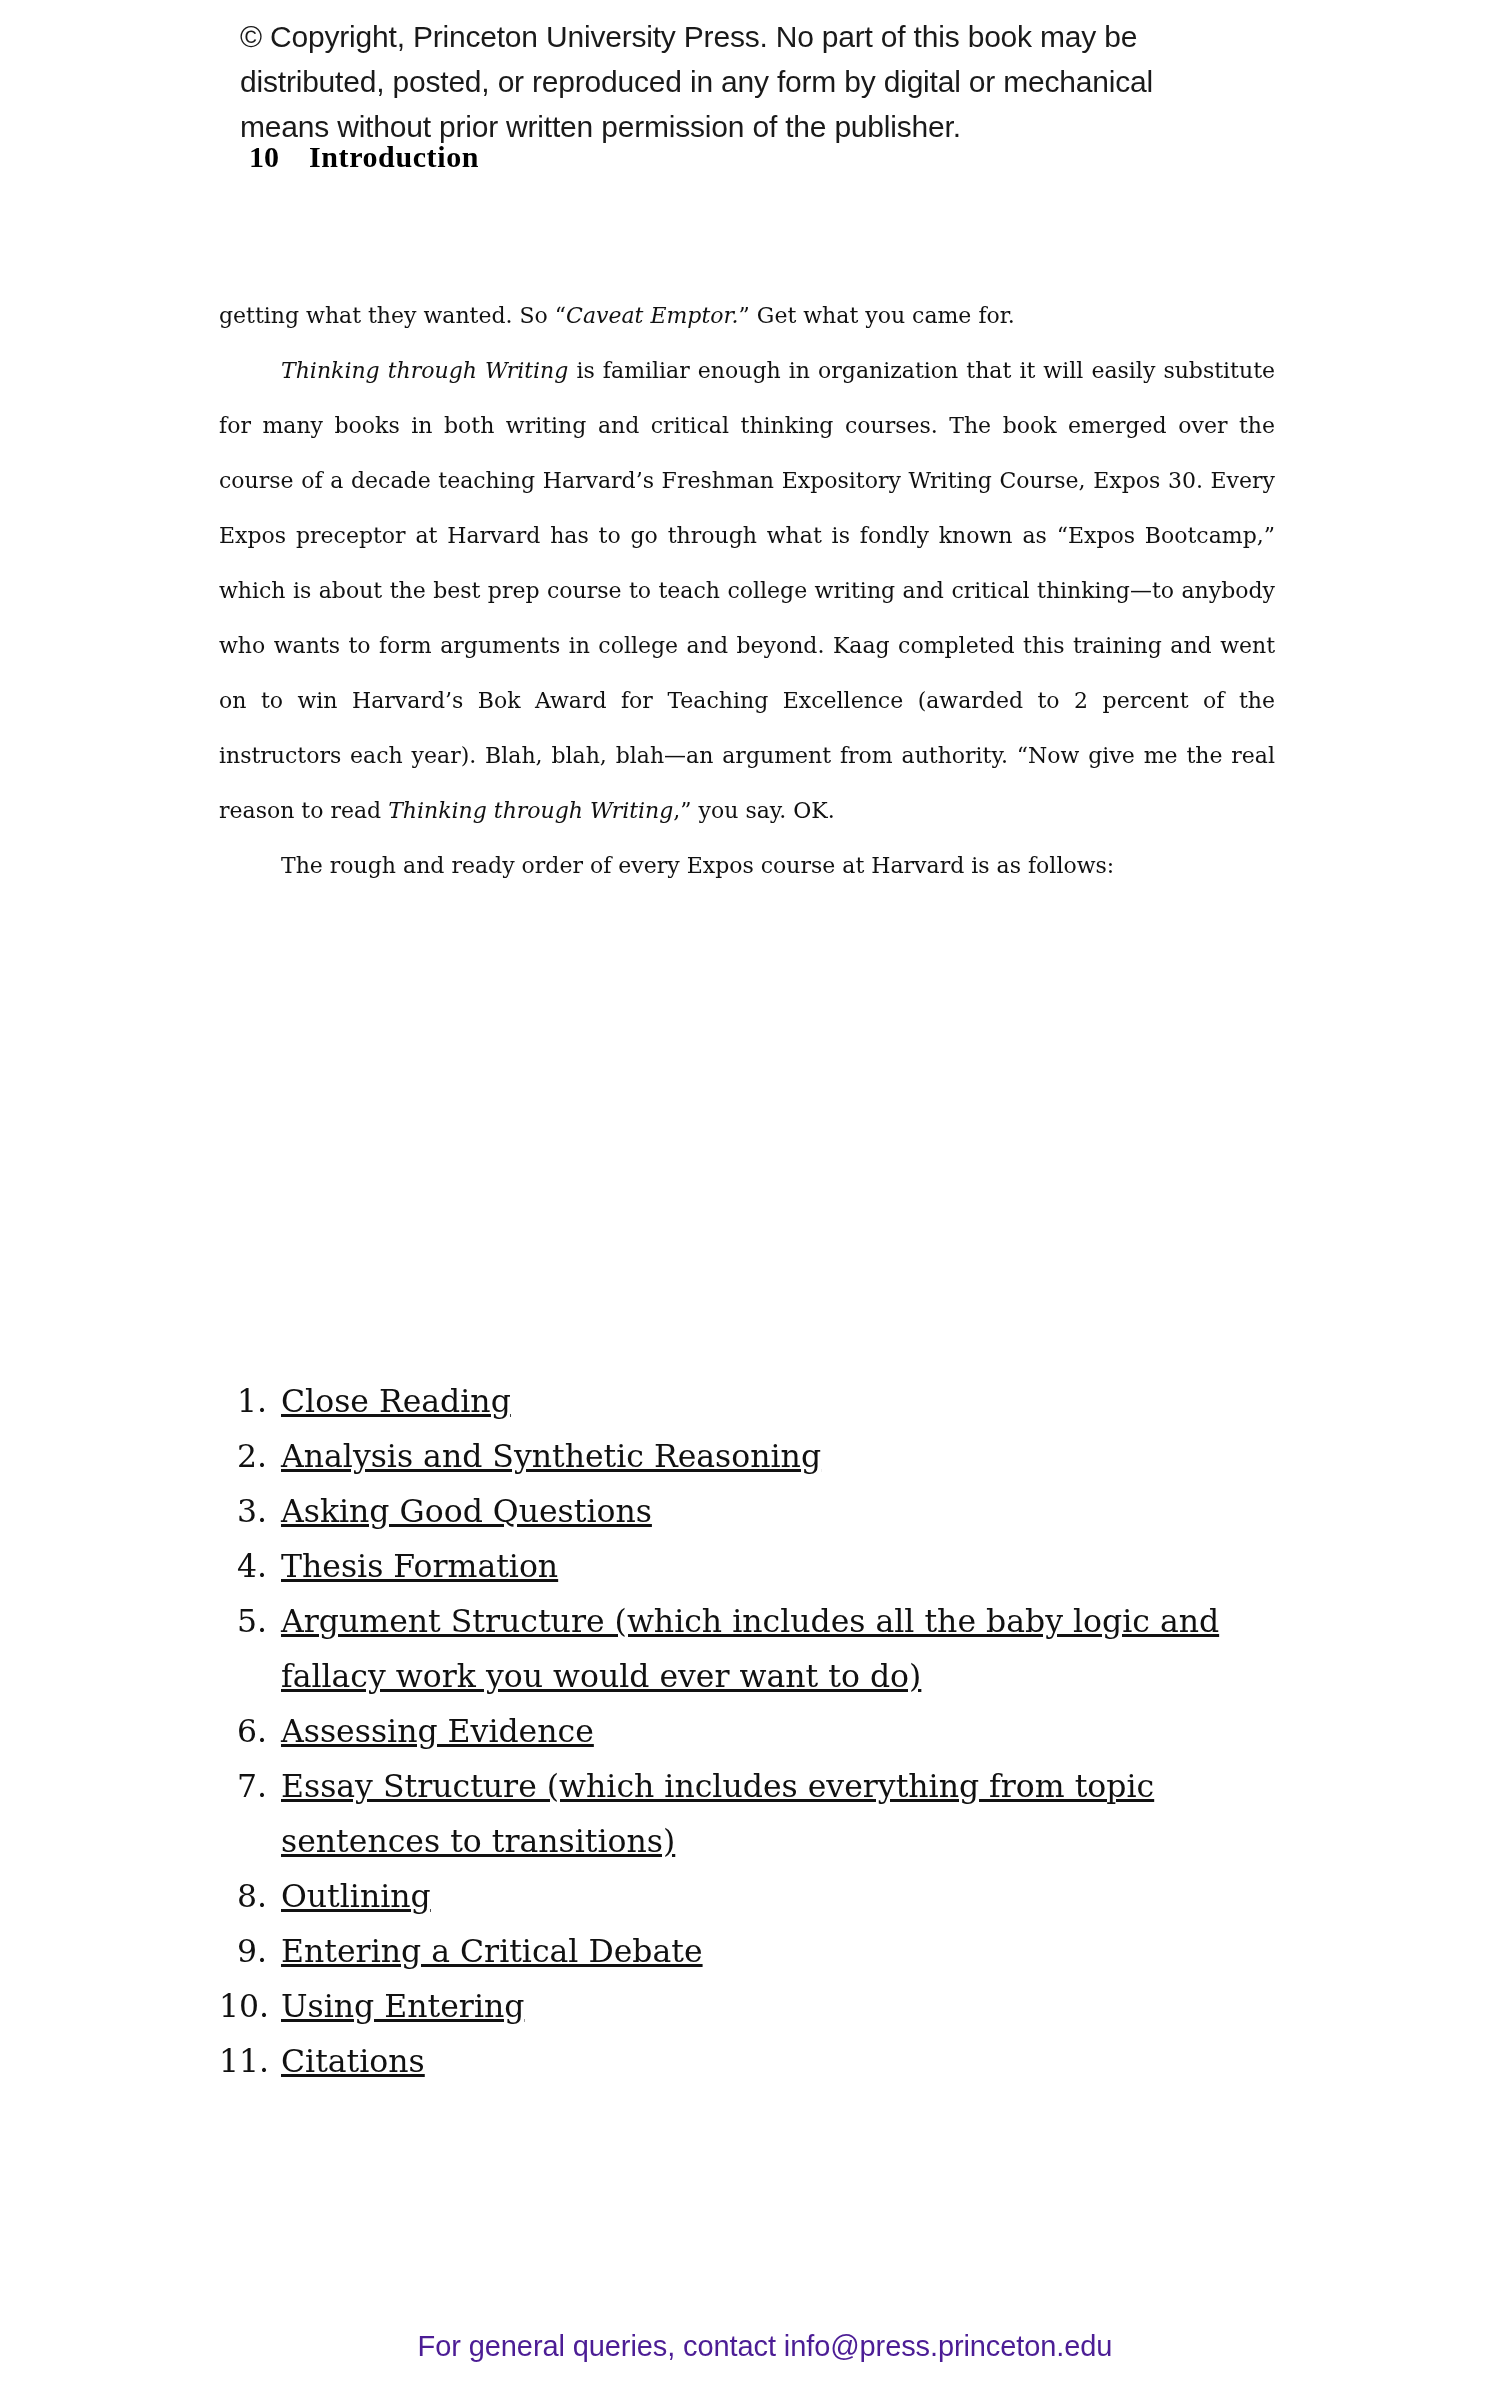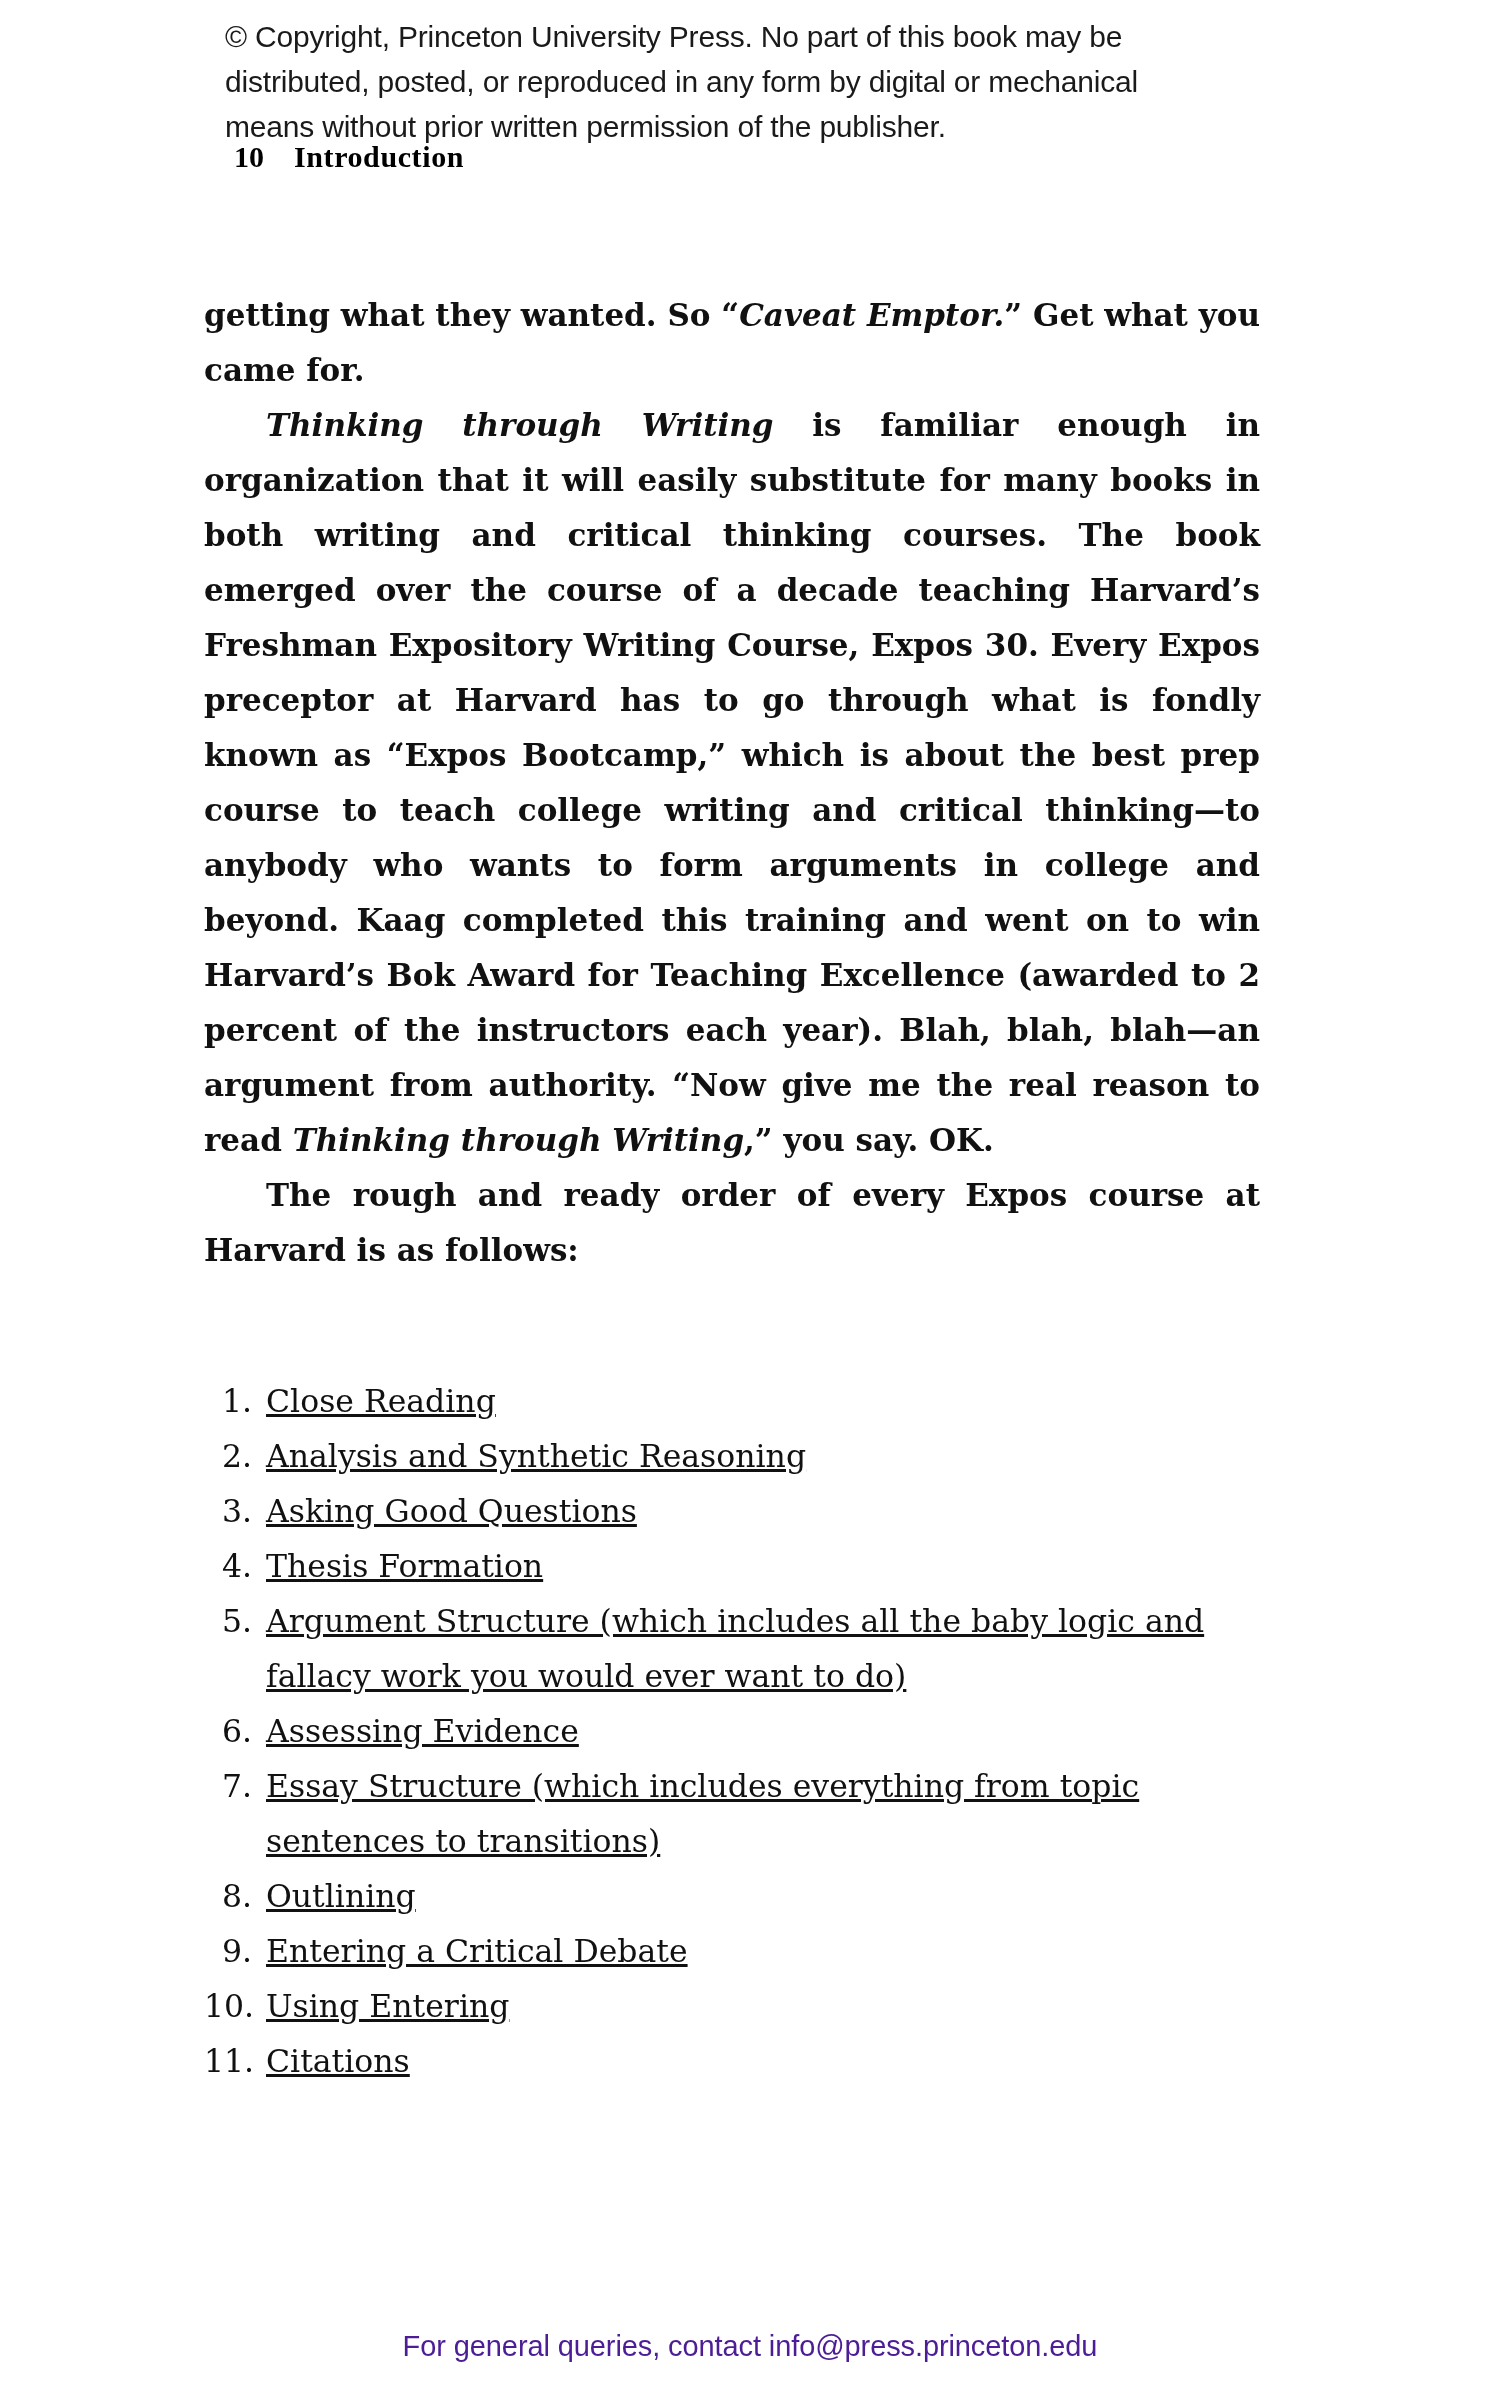--- a/index.html
+++ b/index.html
@@ -8,20 +8,21 @@
     background: #ffffff;
   }
 
   .page {
     position: relative;
     width: 1308px;
     height: 2400px;
     background: #ffffff;
     overflow: hidden;
     box-sizing: border-box;
+    margin-left: 15px;
   }
 
   
   .copyright-banner {
     position: absolute;
     left: 225px;
     top: 14px;
     width: 1065px;
     font-family: "Liberation Sans", sans-serif;
     font-size: 30px;
@@ -55,26 +56,25 @@
     letter-spacing: 0.6px;
   }
 
   
   .body-block {
     position: absolute;
     left: 204px;
     top: 288px;
     width: 1056px;
     font-family: "DejaVu Serif", "Liberation Serif", serif;
-    font-size: 31px;
+    font-size: 22px;
     line-height: 55px;
     color: #111111;
     text-align: justify;
     text-justify: inter-word;
-    font-weight: bold;
     -webkit-font-smoothing: antialiased;
   }
 
   .body-block p {
     margin: 0;
     padding: 0;
     text-align: justify;
   }
   .body-block p.indent {
     text-indent: 62px;

